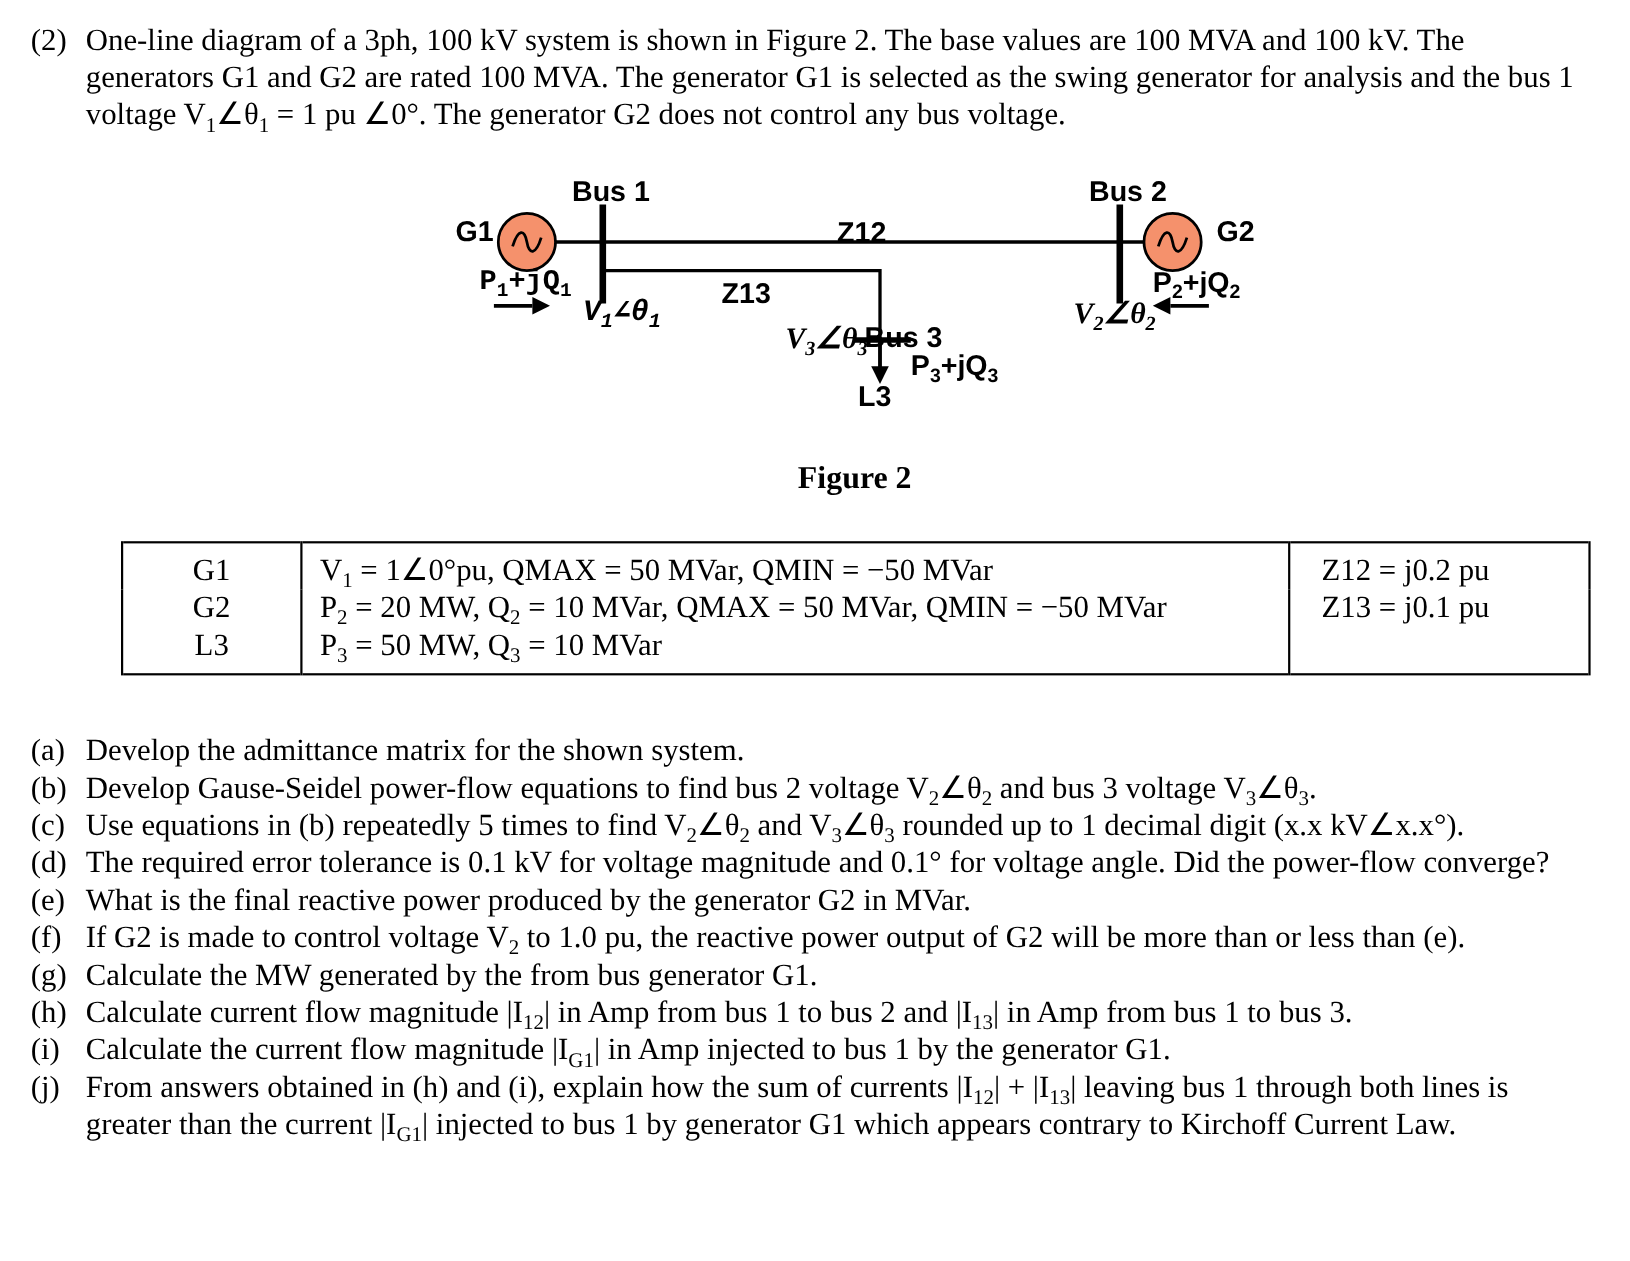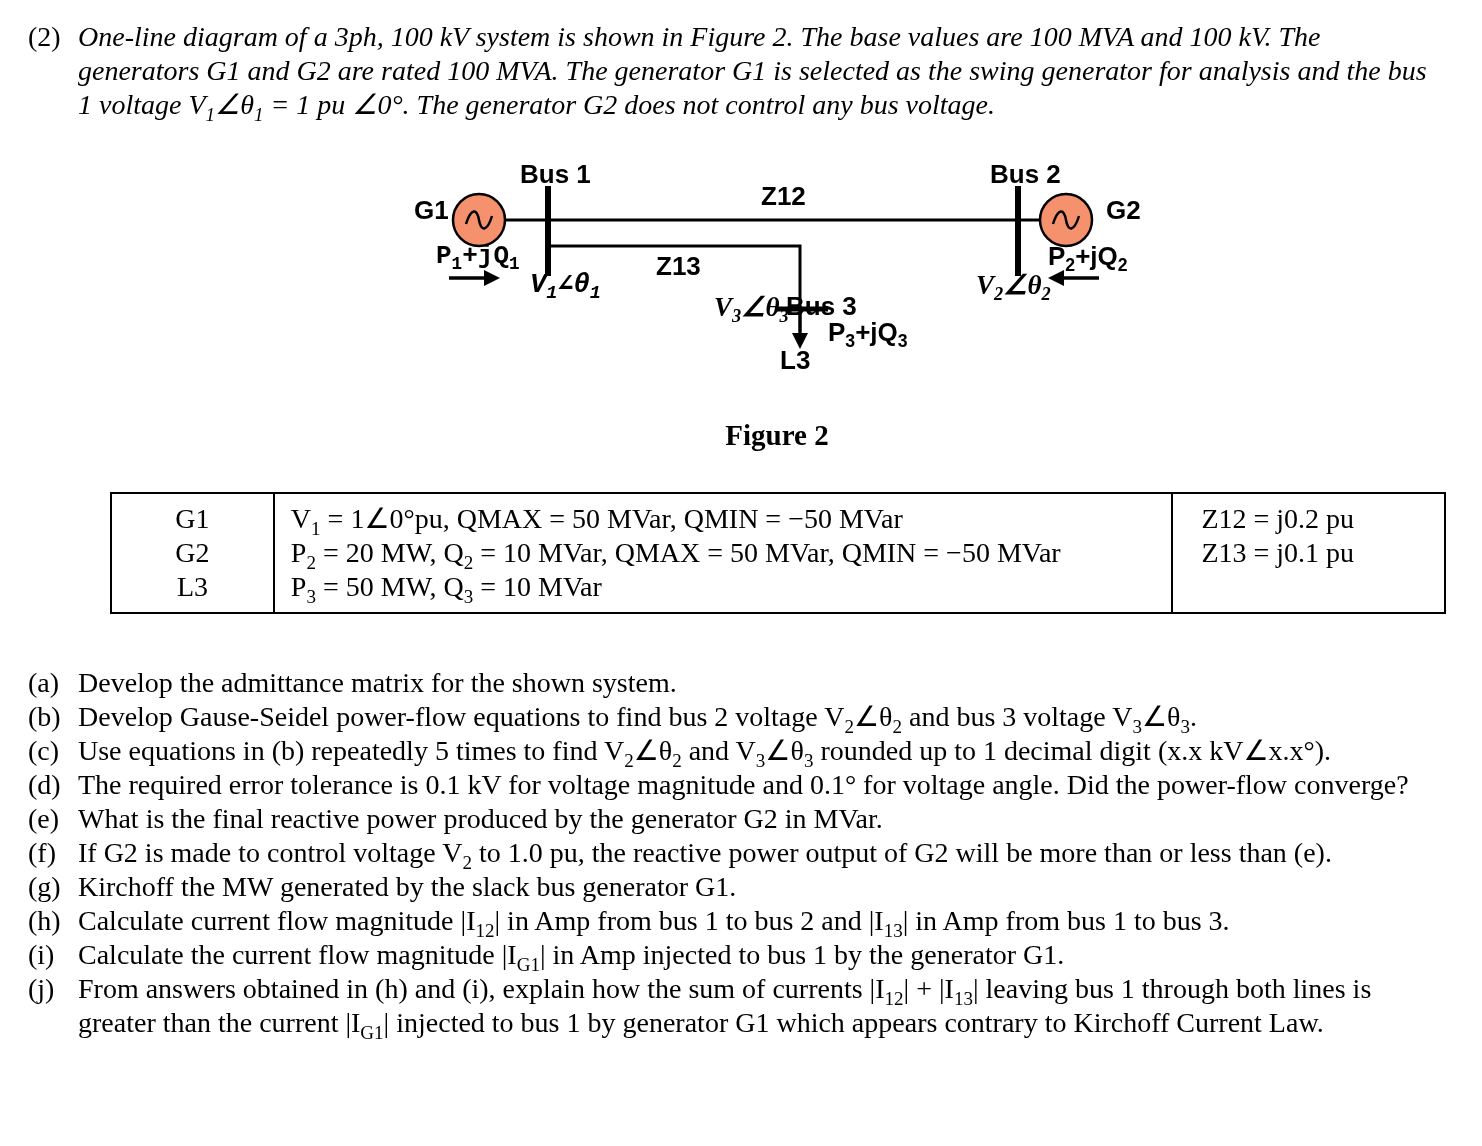--- a/index.html
+++ b/index.html
@@ -7,21 +7,21 @@
     width:1482px; height:1146px; overflow:hidden;
     background:#ffffff; color:#000000;
     font-family:"Liberation Serif", serif;
     font-size:28px;
   }
   .page { padding:20px 36px 0 28px; box-sizing:border-box; }
 
   
   .hang { display:flex; line-height:34px; }
   .hang-label { flex:0 0 50px; width:50px; }
-  .hang-text { flex:1;font-style:italic; }
+  .hang-text { flex:1; }
 
   
   .diagram { position:relative; height:215px; margin-top:36px; }
   .diagram svg { position:absolute; left:0; top:0; }
   .dlabel {
     position:absolute; white-space:nowrap;
     font-family:"Liberation Sans", sans-serif;
     font-weight:700; font-size:26px; line-height:1.15;
   }
   .vlab {
@@ -97,21 +97,21 @@
       <g>
         <line x1="772" y1="153" x2="772" y2="176" stroke="#000" stroke-width="3.5"></line>
         <polygon points="764,175 780,175 772,191" fill="#000"></polygon>
       </g>
     </svg>
 
     <div class="dlabel" style="left:492px; top:2px;">Bus 1</div>
     <div class="dlabel" style="left:962px; top:2px;">Bus 2</div>
     <div class="dlabel" style="left:386px; top:38px;">G1</div>
     <div class="dlabel" style="left:1078px; top:38px;">G2</div>
-    <div class="dlabel" style="left:733px; top:24px;">Z12</div>
+    <div class="dlabel" style="left:733px; top:39px;">Z12</div>
     <div class="dlabel" style="left:628px; top:94px;">Z13</div>
     <div class="dlabel" style="left:408px; top:84px;font-family:Liberation Mono, monospace;">P<sub>1</sub>+jQ<sub>1</sub></div>
     <div class="dlabel" style="left:1020px; top:84px;">P<sub>2</sub>+jQ<sub>2</sub></div>
     <div class="dlabel" style="left:800px; top:160px;">P<sub>3</sub>+jQ<sub>3</sub></div>
     <div class="dlabel vlab" style="left:502px; top:112px;font-family:Liberation Mono, monospace;">V<sub>1</sub>∠θ<sub>1</sub></div>
     <div class="dlabel vlab" style="left:948px; top:112px;text-align:right;">V<sub>2</sub>∠θ<sub>2</sub></div>
     <div class="dlabel vlab" style="left:686px; top:134px;">V<sub>3</sub>∠θ<sub>3</sub></div>
     <div class="dlabel" style="left:758px; top:134px;">Bus 3</div>
     <div class="dlabel" style="left:752px; top:188px;">L3</div>
   </div>
@@ -158,21 +158,21 @@
     <div class="q">
       <span class="q-label">(e)</span>
       <div class="q-text">What is the final reactive power produced by the generator G2 in MVar.</div>
     </div>
     <div class="q">
       <span class="q-label">(f)</span>
       <div class="q-text">If G2 is made to control voltage V<sub>2</sub> to 1.0 pu, the reactive power output of G2 will be more than or less than (e).</div>
     </div>
     <div class="q">
       <span class="q-label">(g)</span>
-      <div class="q-text">Kirchoff the MW generated by the slack bus generator G1.</div>
+      <div class="q-text">Calculate the MW generated by the from bus generator G1.</div>
     </div>
     <div class="q">
       <span class="q-label">(h)</span>
       <div class="q-text">Calculate current flow magnitude |I<sub>12</sub>| in Amp from bus 1 to bus 2 and |I<sub>13</sub>| in Amp from bus 1 to bus 3.</div>
     </div>
     <div class="q">
       <span class="q-label">(i)</span>
       <div class="q-text">Calculate the current flow magnitude |I<sub>G1</sub>| in Amp injected to bus 1 by the generator G1.</div>
     </div>
     <div class="q">

